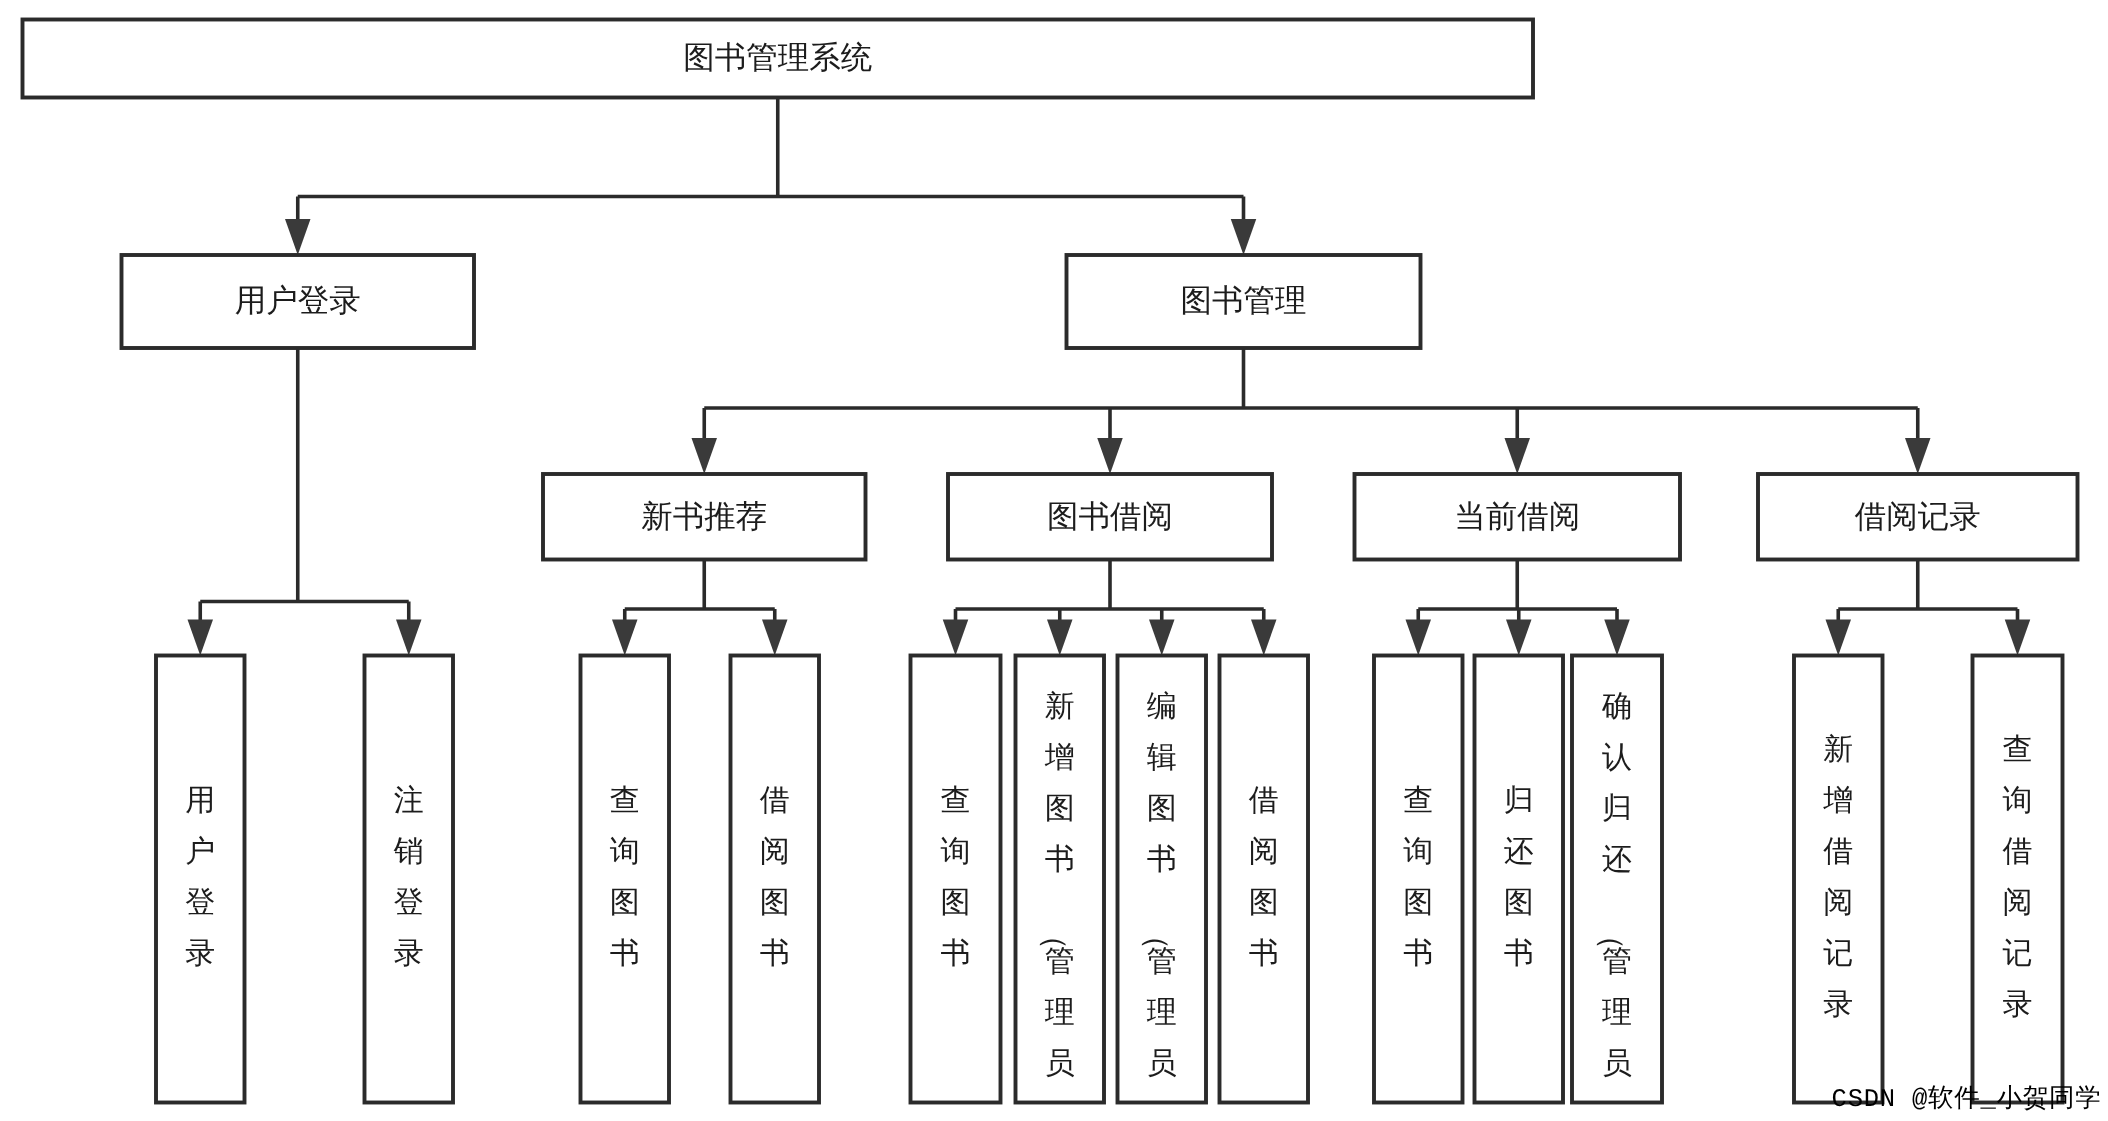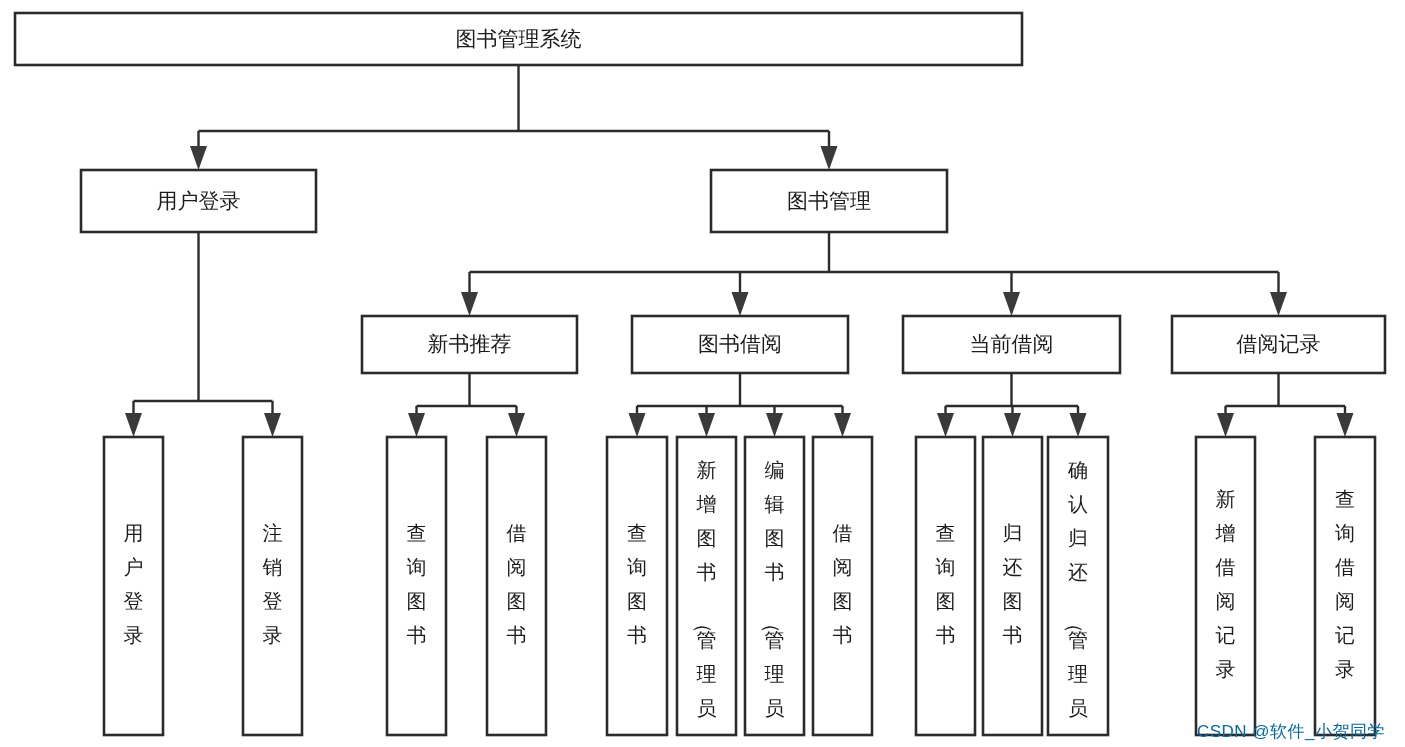--- a/index.html
+++ b/index.html
@@ -50,25 +50,25 @@
     dominant-baseline: middle;
   }
   .node-label.horizontal {
     font-size: 21px;
   }
   .node-label.vertical {
     font-size: 20px;
   }
   .watermark {
     position: absolute;
-    right: 20px;
+    right: 4px;
     bottom: 4px;
     font-size: 17px;
-    color: #0369a1;
-    font-family: Liberation Sans, sans-serif;
+    color: #000000;
+    font-family: Liberation Mono, monospace;
     letter-spacing: 0.5px;
     white-space: nowrap;
     user-select: none;
   }
 </style>
 </head>
 <body>
 
 <div id="diagram-root">
   <svg class="diagram" id="diagram-svg" viewBox="0 0 1405 747" xmlns="http://www.w3.org/2000/svg">

